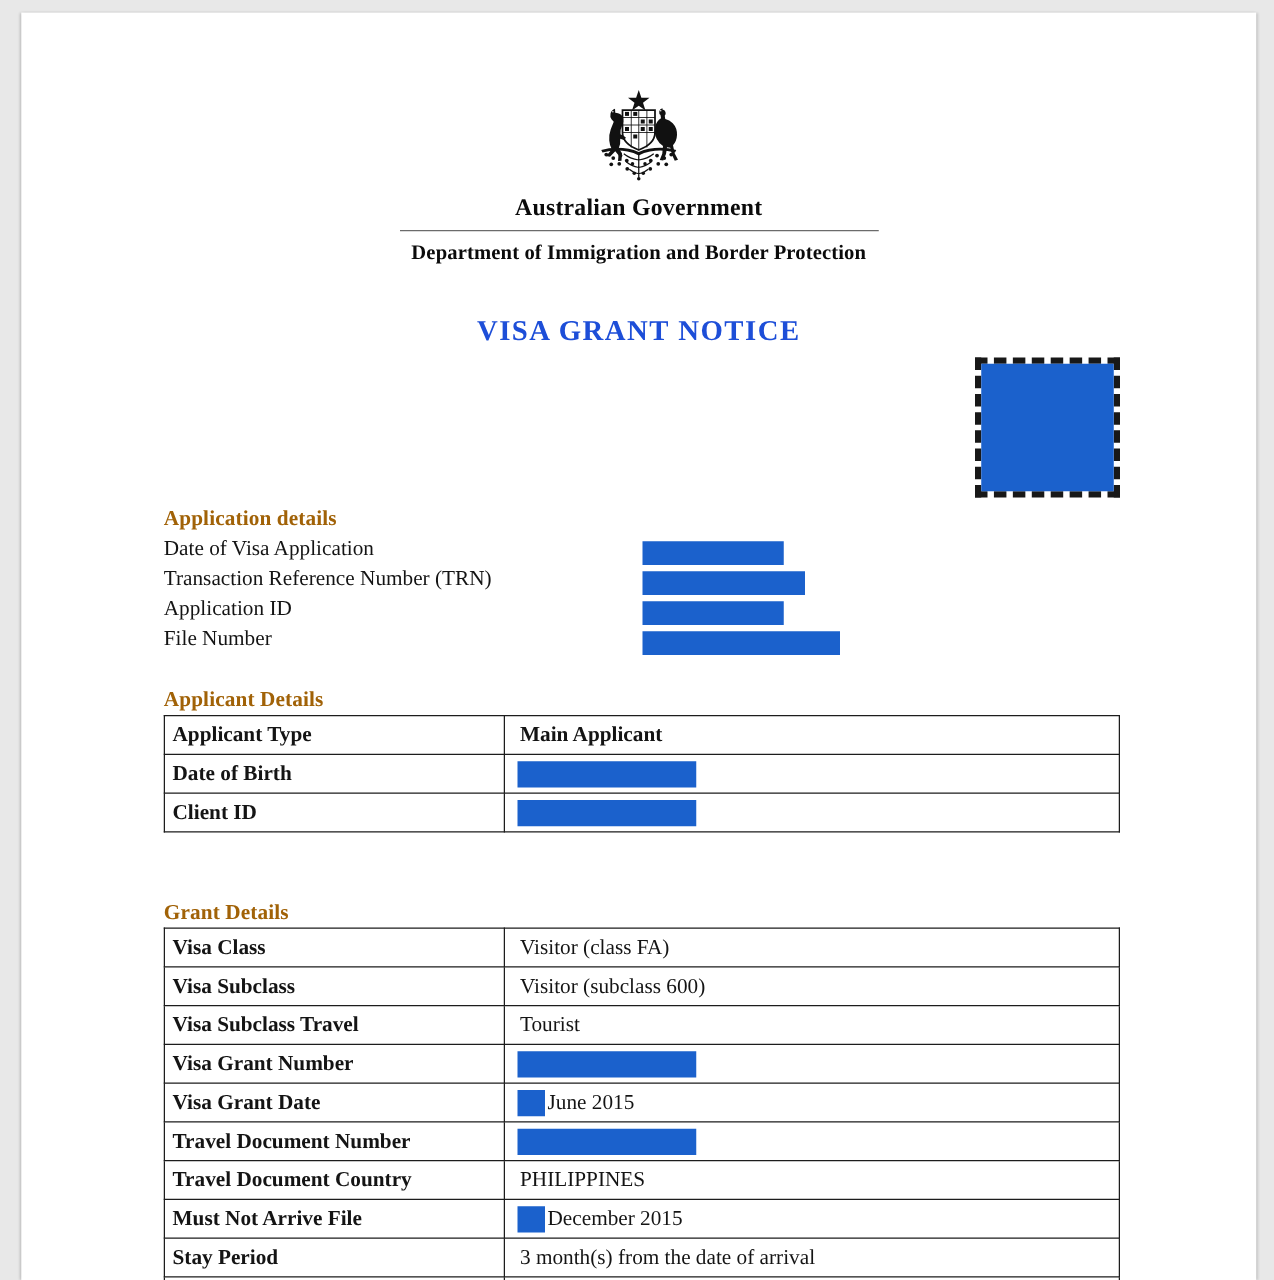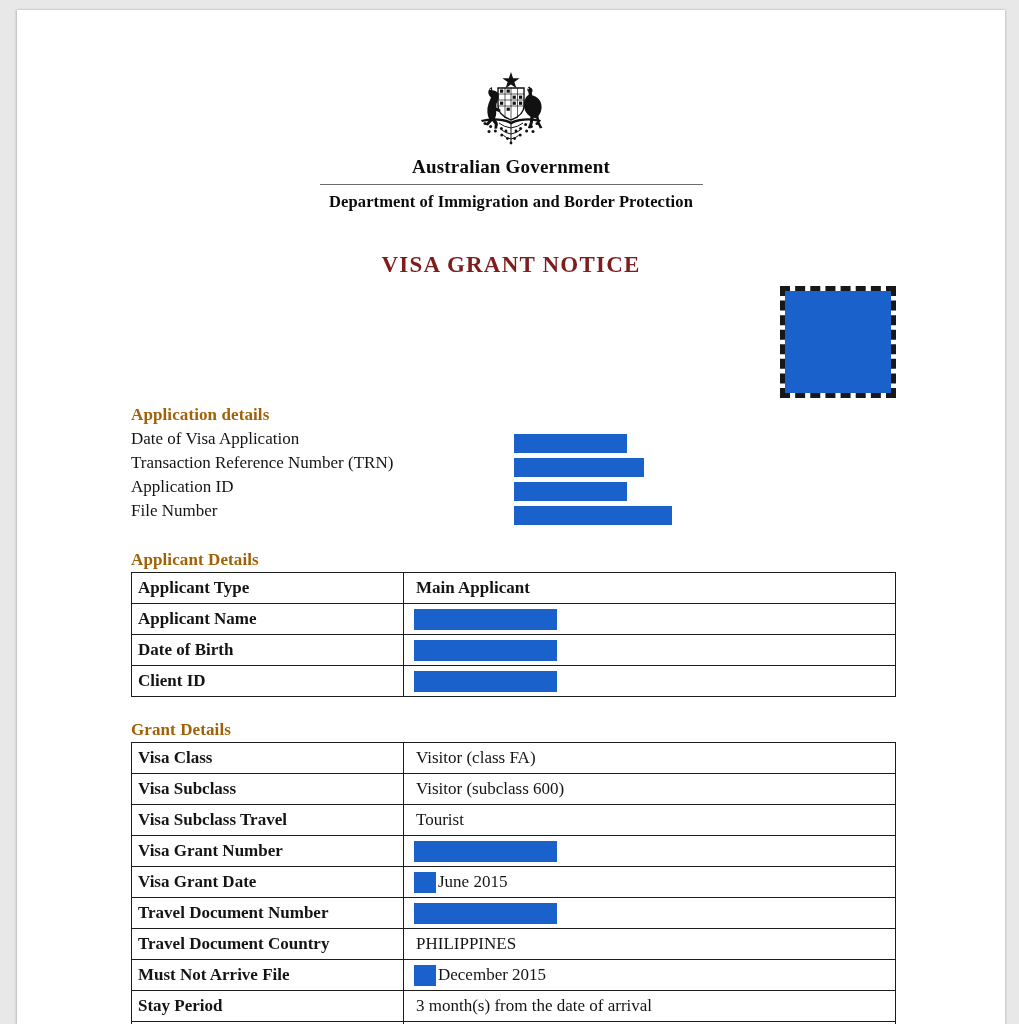--- a/index.html
+++ b/index.html
@@ -60,21 +60,21 @@
     font-size: 16.5px;
     font-weight: bold;
     letter-spacing: 0.1px;
     color: #0b0b0b;
   }
   #doc-title {
     margin-top: 40px;
     font-size: 23px;
     font-weight: bold;
     letter-spacing: 1.2px;
-    color: #7f1d1d;
+    color: #1d4ed8;
   }
 
   
   .redaction {
     background: #1b61cc;
     display: inline-block;
     vertical-align: middle;
   }
   #photo-redaction {
     position: absolute;
@@ -248,28 +248,20 @@
       <tbody id="applicant-details-body">
           <tr>
             <td class="key-cell">Applicant Type</td>
             <td class="val-cell">
               <div class="cell-inner bold-val">
                 <span class="val-text">Main Applicant</span>
               </div>
             </td>
           </tr>
           <tr>
-            <td class="key-cell">Applicant Name</td>
-            <td class="val-cell">
-              <div class="cell-inner">
-                <span class="redaction" style="width: 143px; background: rgb(27, 97, 204);"></span>
-              </div>
-            </td>
-          </tr>
-          <tr>
             <td class="key-cell">Date of Birth</td>
             <td class="val-cell">
               <div class="cell-inner">
                 <span class="redaction" style="width: 143px; background: rgb(27, 97, 204);"></span>
               </div>
             </td>
           </tr>
           <tr>
             <td class="key-cell">Client ID</td>
             <td class="val-cell">

